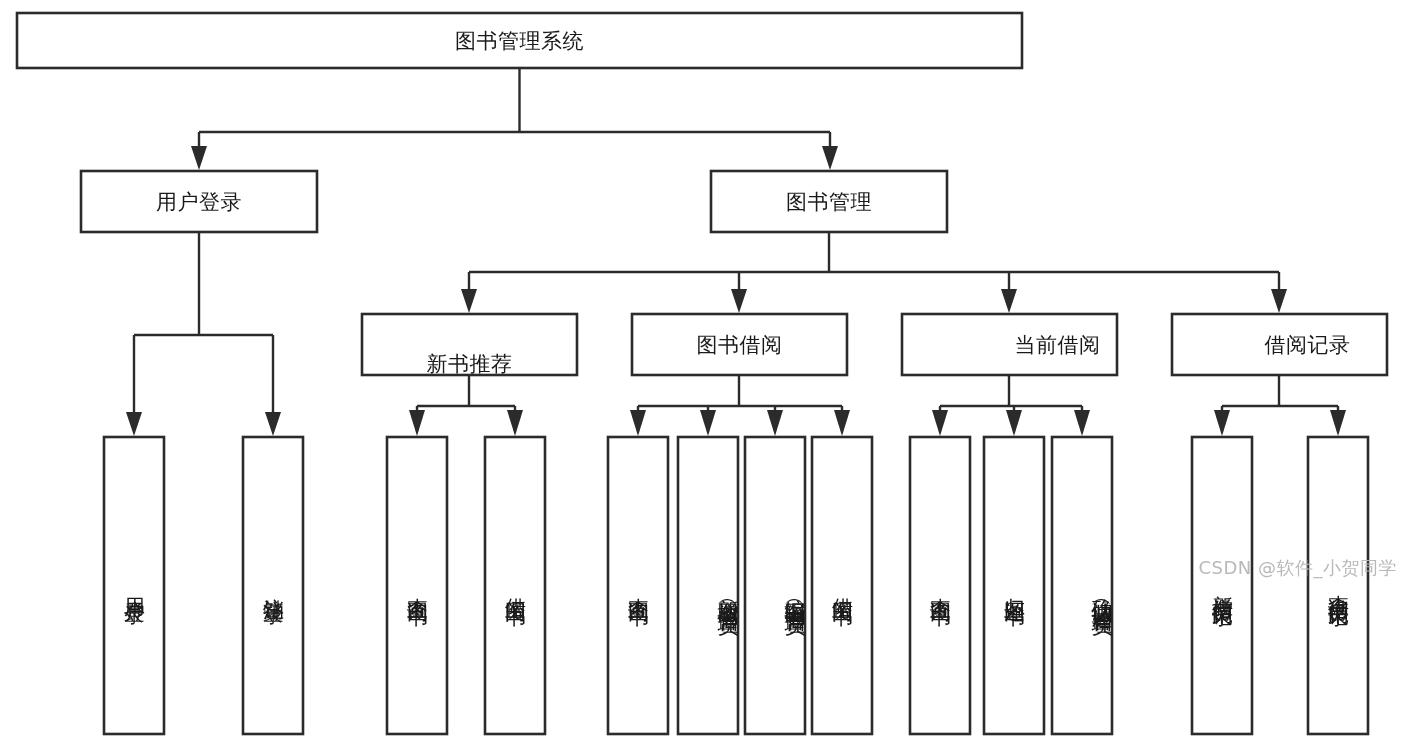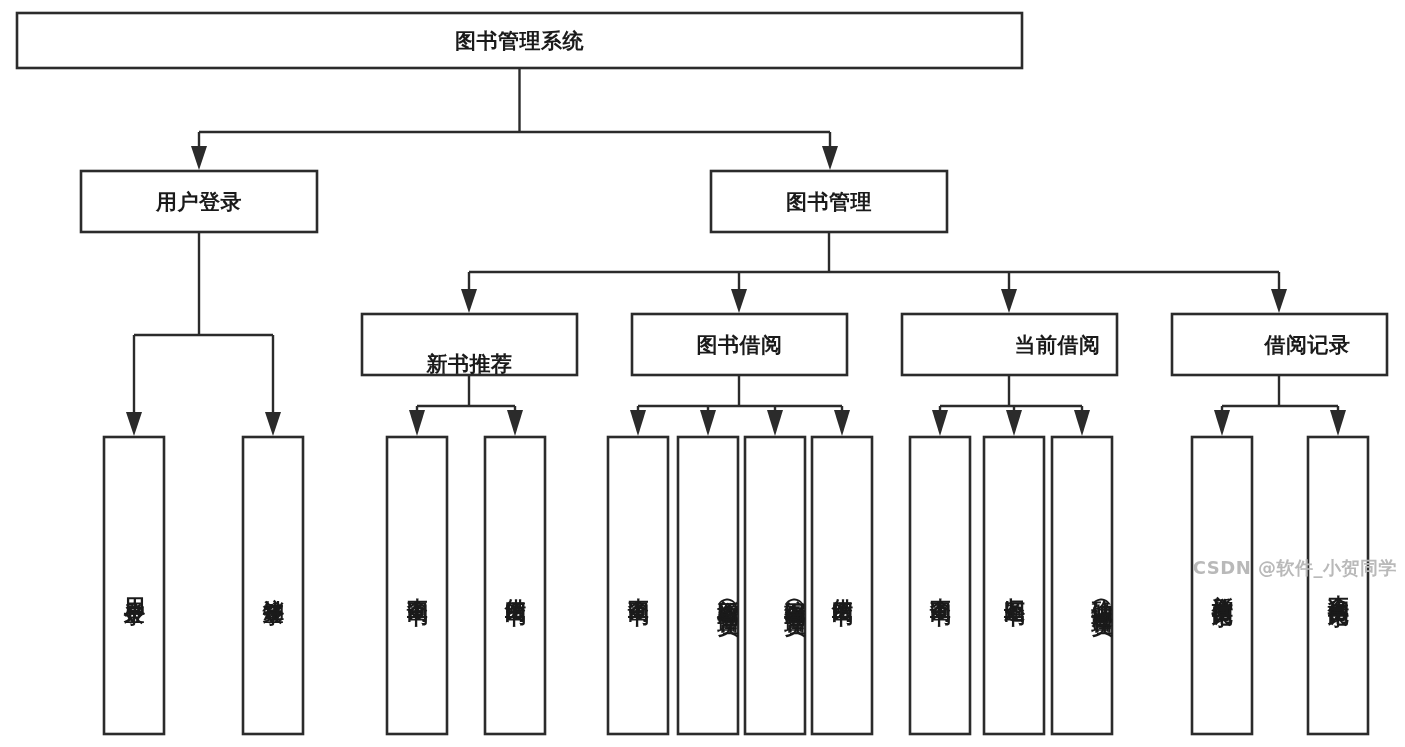--- a/index.html
+++ b/index.html
@@ -12,21 +12,20 @@
     font-family: "DejaVu Sans", "Liberation Sans", sans-serif;
     width: 1405px;
     height: 747px;
     overflow: hidden;
   }
   #diagram-root {
     position: relative;
     width: 1405px;
     height: 582px;
     background: #ffffff;
-    font-weight: bold;
   }
   svg.canvas {
     position: absolute;
     left: 0;
     top: 0;
     width: 1405px;
     height: 747px;
     display: block;
   }
   .node-rect {

